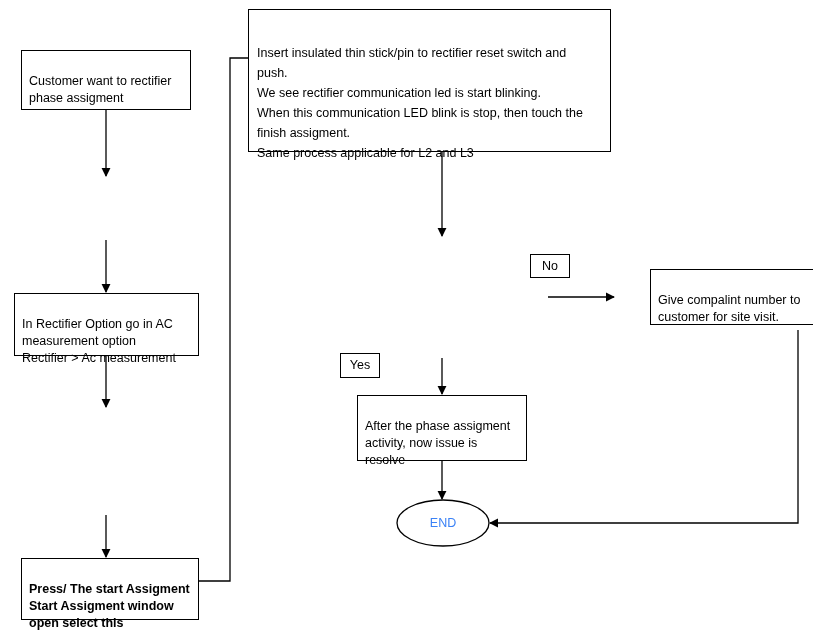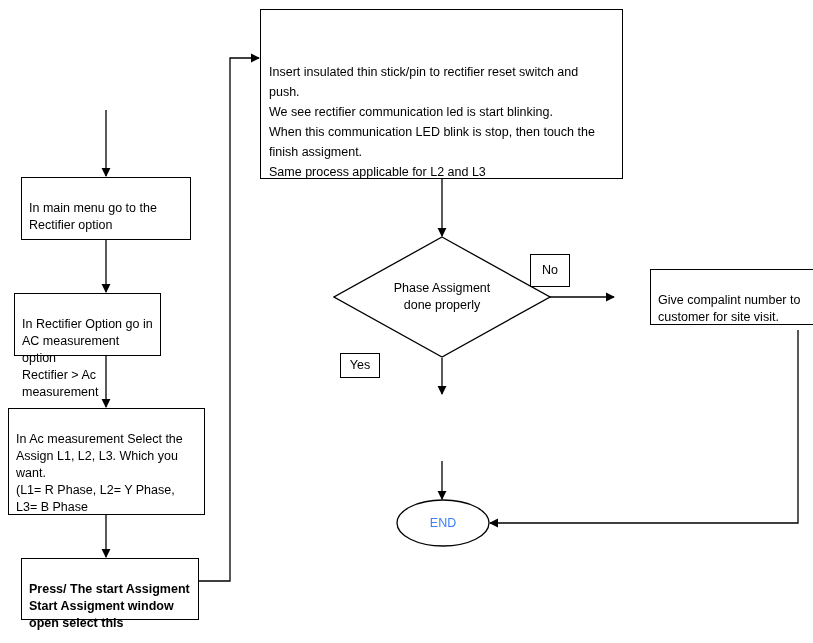--- a/index.html
+++ b/index.html
@@ -110,67 +110,59 @@
 
     <line x1="548" y1="297" x2="614" y2="297" stroke="#000000" stroke-width="1.3" marker-end="url(#arrow)"></line>
 
     <line x1="442" y1="358" x2="442" y2="394" stroke="#000000" stroke-width="1.3" marker-end="url(#arrow)"></line>
 
     <line x1="442" y1="461" x2="442" y2="499" stroke="#000000" stroke-width="1.3" marker-end="url(#arrow)"></line>
 
     <polyline points="798,330 798,523 490,523" fill="none" stroke="#000000" stroke-width="1.3" marker-end="url(#arrow)"></polyline>
   </svg>
 
-
-  <div class="node" style="left:21px; top:177px; width:170px; height:63px;">
-    <span>In main menu go to the Rectifier option</span>
+  <div class="node" style="left:21px; top:50px; width:170px; height:60px;">
+    <span>Customer want to rectifier phase assigment</span>
   </div>
 
-  <div class="node" style="left:14px; top:293px; width:147px; height:63px;">
+
+  <div class="node" style="left:14px; top:293px; width:185px; height:63px;">
     <span>In Rectifier Option go in AC measurement option
 Rectifier &gt; Ac measurement</span>
   </div>
 
-  <div class="node" style="left:8px; top:408px; width:197px; height:107px;">
-    <span>In Ac measurement Select the Assign L1, L2, L3. Which you want.
-(L1= R Phase, L2= Y Phase, L3= B Phase</span>
-  </div>
 
   <div class="node" style="left:21px; top:558px; width:178px; height:62px;font-weight:bold;">
     <span>Press/ The start Assigment
 Start Assigment window open select this</span>
   </div>
 
-  <div class="node" style="left:260px; top:9px; width:363px; height:170px; line-height:20px; padding:32px 10px 8px 8px;">
+  <div class="node" style="left:248px; top:9px; width:363px; height:143px; line-height:20px; padding:13px 10px 8px 8px;">
     <span>Insert insulated thin stick/pin to rectifier reset switch and push.
 We see rectifier communication led is start blinking.
 When this communication LED blink is stop, then touch the finish assigment.
 Same process applicable for L2 and L3</span>
   </div>
 
-  <div class="diamond-wrap" style="left:333px; top:236px; width:218px; height:122px;">
-    <svg width="218" height="122" viewBox="0 0 218 122">
-      <polygon points="109,1 217,61 109,121 1,61" fill="#ffffff" stroke="#000000" stroke-width="1.3"></polygon>
-    </svg>
-    <div class="diamond-text">Phase Assigment
-done properly</div>
-  </div>
 
-  <div class="label-box" style="left:530px; top:254px; width:40px; height:33px;text-align:center;">
+  <div class="label-box" style="left:530px; top:254px; width:40px; height:24px;text-align:center;">
     <span>No</span>
   </div>
 
   <div class="label-box" style="left:340px; top:353px; width:40px; height:25px;">
     <span>Yes</span>
   </div>
 
   <div class="node" style="left:650px; top:269px; width:172px; height:56px;">
     <span>Give compalint number to customer for site visit.</span>
   </div>
 
+  <div class="node" style="left:357px; top:395px; width:170px; height:66px;">
+    <span>After the phase assigment activity, now issue is resolve</span>
+  </div>
 
   <div class="term-wrap" style="left:396px; top:499px; width:94px; height:48px;">
     <svg width="94" height="48" viewBox="0 0 94 48">
       <ellipse cx="47" cy="24" rx="46" ry="23" fill="#ffffff" stroke="#000000" stroke-width="1.3"></ellipse>
     </svg>
     <div class="term-text">END</div>
   </div>
 
 </div>
 

